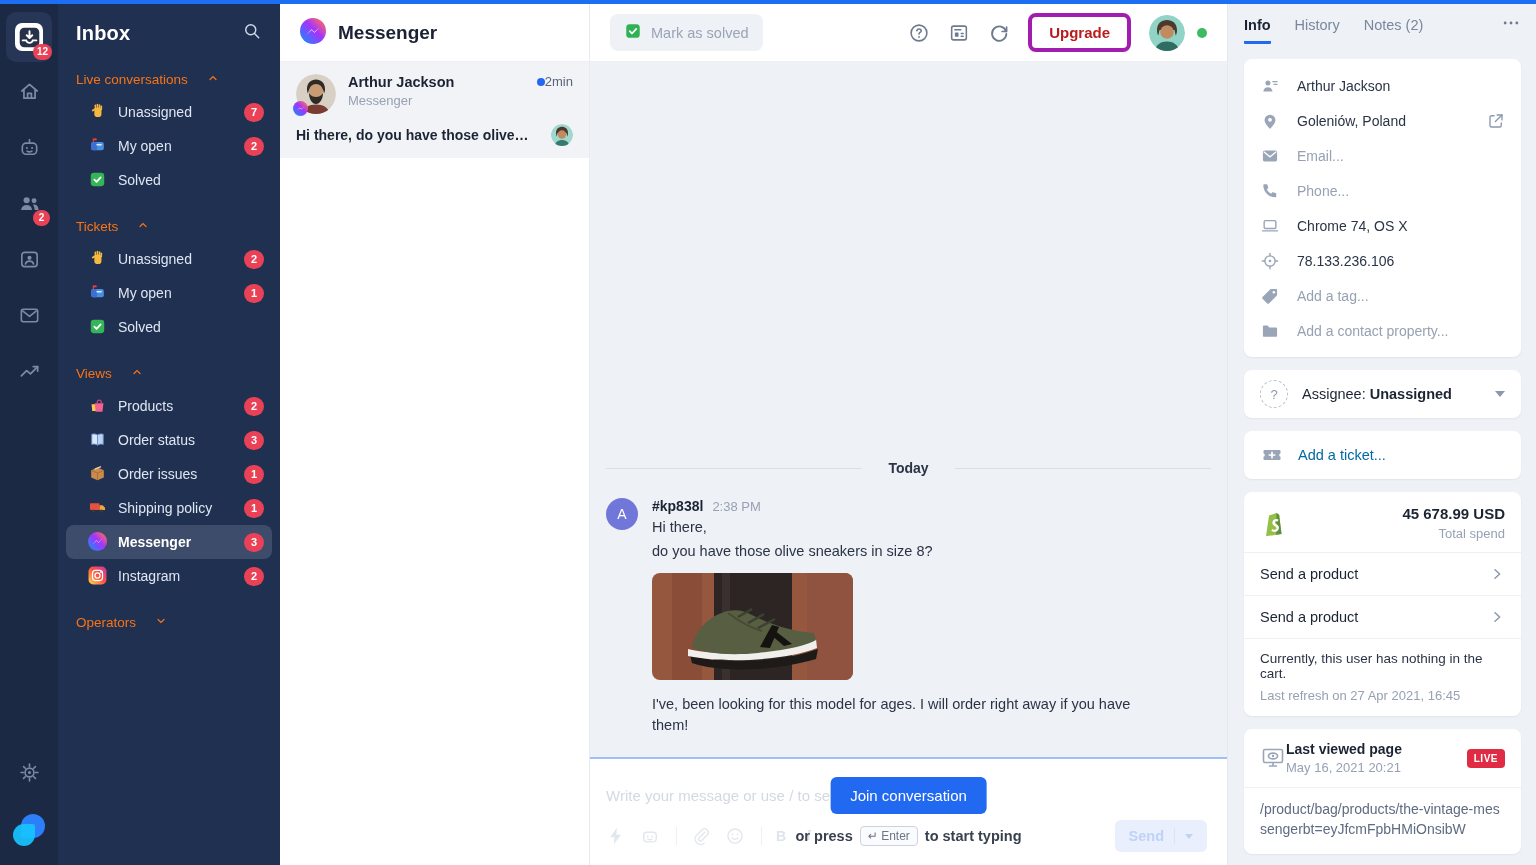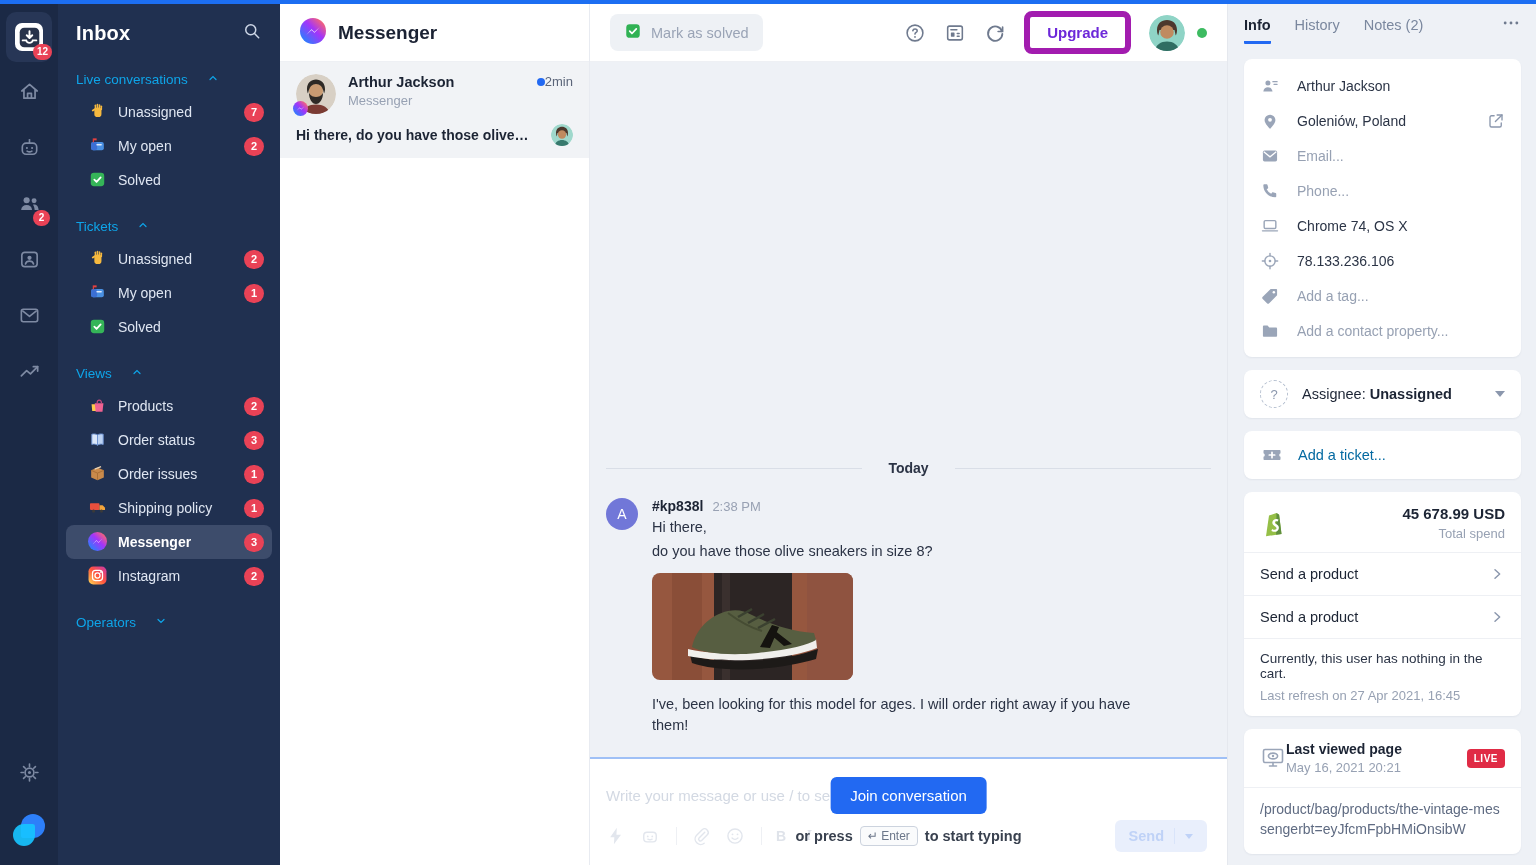--- a/index.html
+++ b/index.html
@@ -22,21 +22,21 @@
   .rail-spacer { flex:1; }
   .logo { width:32px; height:32px; position:relative; }
   .logo .b1 { position:absolute; right:0; top:0; width:24px; height:24px; background:#2d7ff9; border-radius:55% 55% 55% 12%; }
   .logo .b2 { position:absolute; left:0; bottom:0; width:22px; height:22px; background:#17c3ff; border-radius:55% 12% 55% 55%; opacity:.92; }
 
   
   .sidebar { width:222px; background:#203050; flex:none; color:#dfe6f2; display:flex; flex-direction:column; overflow:hidden; }
   .sb-head { height:58px; flex:none; display:flex; align-items:center; justify-content:space-between; padding:0 18px; }
   .sb-title { font-size:20px; font-weight:bold; color:#fff; letter-spacing:.2px; }
   .sb-head svg { width:20px; height:20px; color:#cdd6e6; }
-  .sb-section-h { display:flex; align-items:flex-end; gap:19px; padding:10px 18px 8px; color:#0ea5e9; font-size:13.5px; }
+  .sb-section-h { display:flex; align-items:flex-end; gap:19px; padding:10px 18px 8px; color:#f97316; font-size:13.5px; }
   .sb-section-h svg { width:12px; height:12px; }
   .sb-item { display:flex; align-items:center; height:34px; margin:0 8px; padding:0 8px 0 22px; border-radius:8px; font-size:14px; color:#dfe6f2; cursor:pointer; }
   .sb-item.selected { background:#3d4c6b; color:#fff; font-weight:bold; }
   .sb-ic { width:20px; height:20px; margin-right:10px; flex:none; display:flex; }
   .sb-ic svg { width:19px; height:19px; }
   .sb-badge { margin-left:auto; background:#e94256; color:#fff; font-size:11px; font-weight:bold; border-radius:10px; min-width:20px; height:19px; line-height:19px; text-align:center; padding:0 5px; }
   .sb-gap { height:12px; }
 
   
   .listcol { width:310px; background:#fff; flex:none; border-right:1px solid #e8ebf1; display:flex; flex-direction:column; }
@@ -57,21 +57,21 @@
   .mini-avatar { margin-left:auto; width:22px; height:22px; border-radius:50%; overflow:hidden; flex:none; }
   .mini-avatar svg { width:22px; height:22px; }
 
   
   .chatcol { flex:1; min-width:0; background:#eef1f6; display:flex; flex-direction:column; }
   .chat-head { height:58px; flex:none; background:#fff; border-bottom:1px solid #eef0f4; display:flex; align-items:center; padding:0 20px; }
   .mark-btn { display:flex; align-items:center; gap:9px; background:#eef1f5; border:none; border-radius:8px; padding:8px 14px; color:#9aa4b6; font-size:14.5px; font-family:inherit; cursor:pointer; }
   .mark-btn svg { width:18px; height:18px; }
   .head-right { margin-left:auto; display:flex; align-items:center; gap:18px; color:#6f7a8e; }
   .head-right .hicon svg { width:22px; height:22px; display:block; }
-  .upgrade-btn { border:6px solid #a21caf; color:#6d28d9; background:#fff; font-weight:bold; font-size:15px; border-radius:8px; padding:7px 17px; font-family:inherit; cursor:pointer; }
+  .upgrade-btn { border:4px solid #a21caf; color:#b91c1c; background:#fff; font-weight:bold; font-size:15px; border-radius:8px; padding:7px 17px; font-family:inherit; cursor:pointer; }
   .agent-avatar { width:36px; height:36px; border-radius:50%; overflow:hidden; }
   .agent-avatar svg { width:36px; height:36px; }
   .dot-green { width:10px; height:10px; border-radius:50%; background:#3dbb61; margin-left:-6px; }
 
   .chat-scroll { flex:1; display:flex; flex-direction:column; justify-content:flex-end; padding:0 16px 20px; min-height:0; }
   .day { display:flex; align-items:center; gap:26px; margin-bottom:22px; color:#2b3345; font-weight:bold; font-size:14px; }
   .day .ln { flex:1; height:1px; background:#d9dee7; }
   .msg { display:flex; gap:14px; }
   .msg-avatar { width:32px; height:32px; border-radius:50%; background:#7177d8; color:#fff; display:flex; align-items:center; justify-content:center; font-size:14px; flex:none; }
   .msg-head { display:flex; align-items:baseline; gap:9px; }

